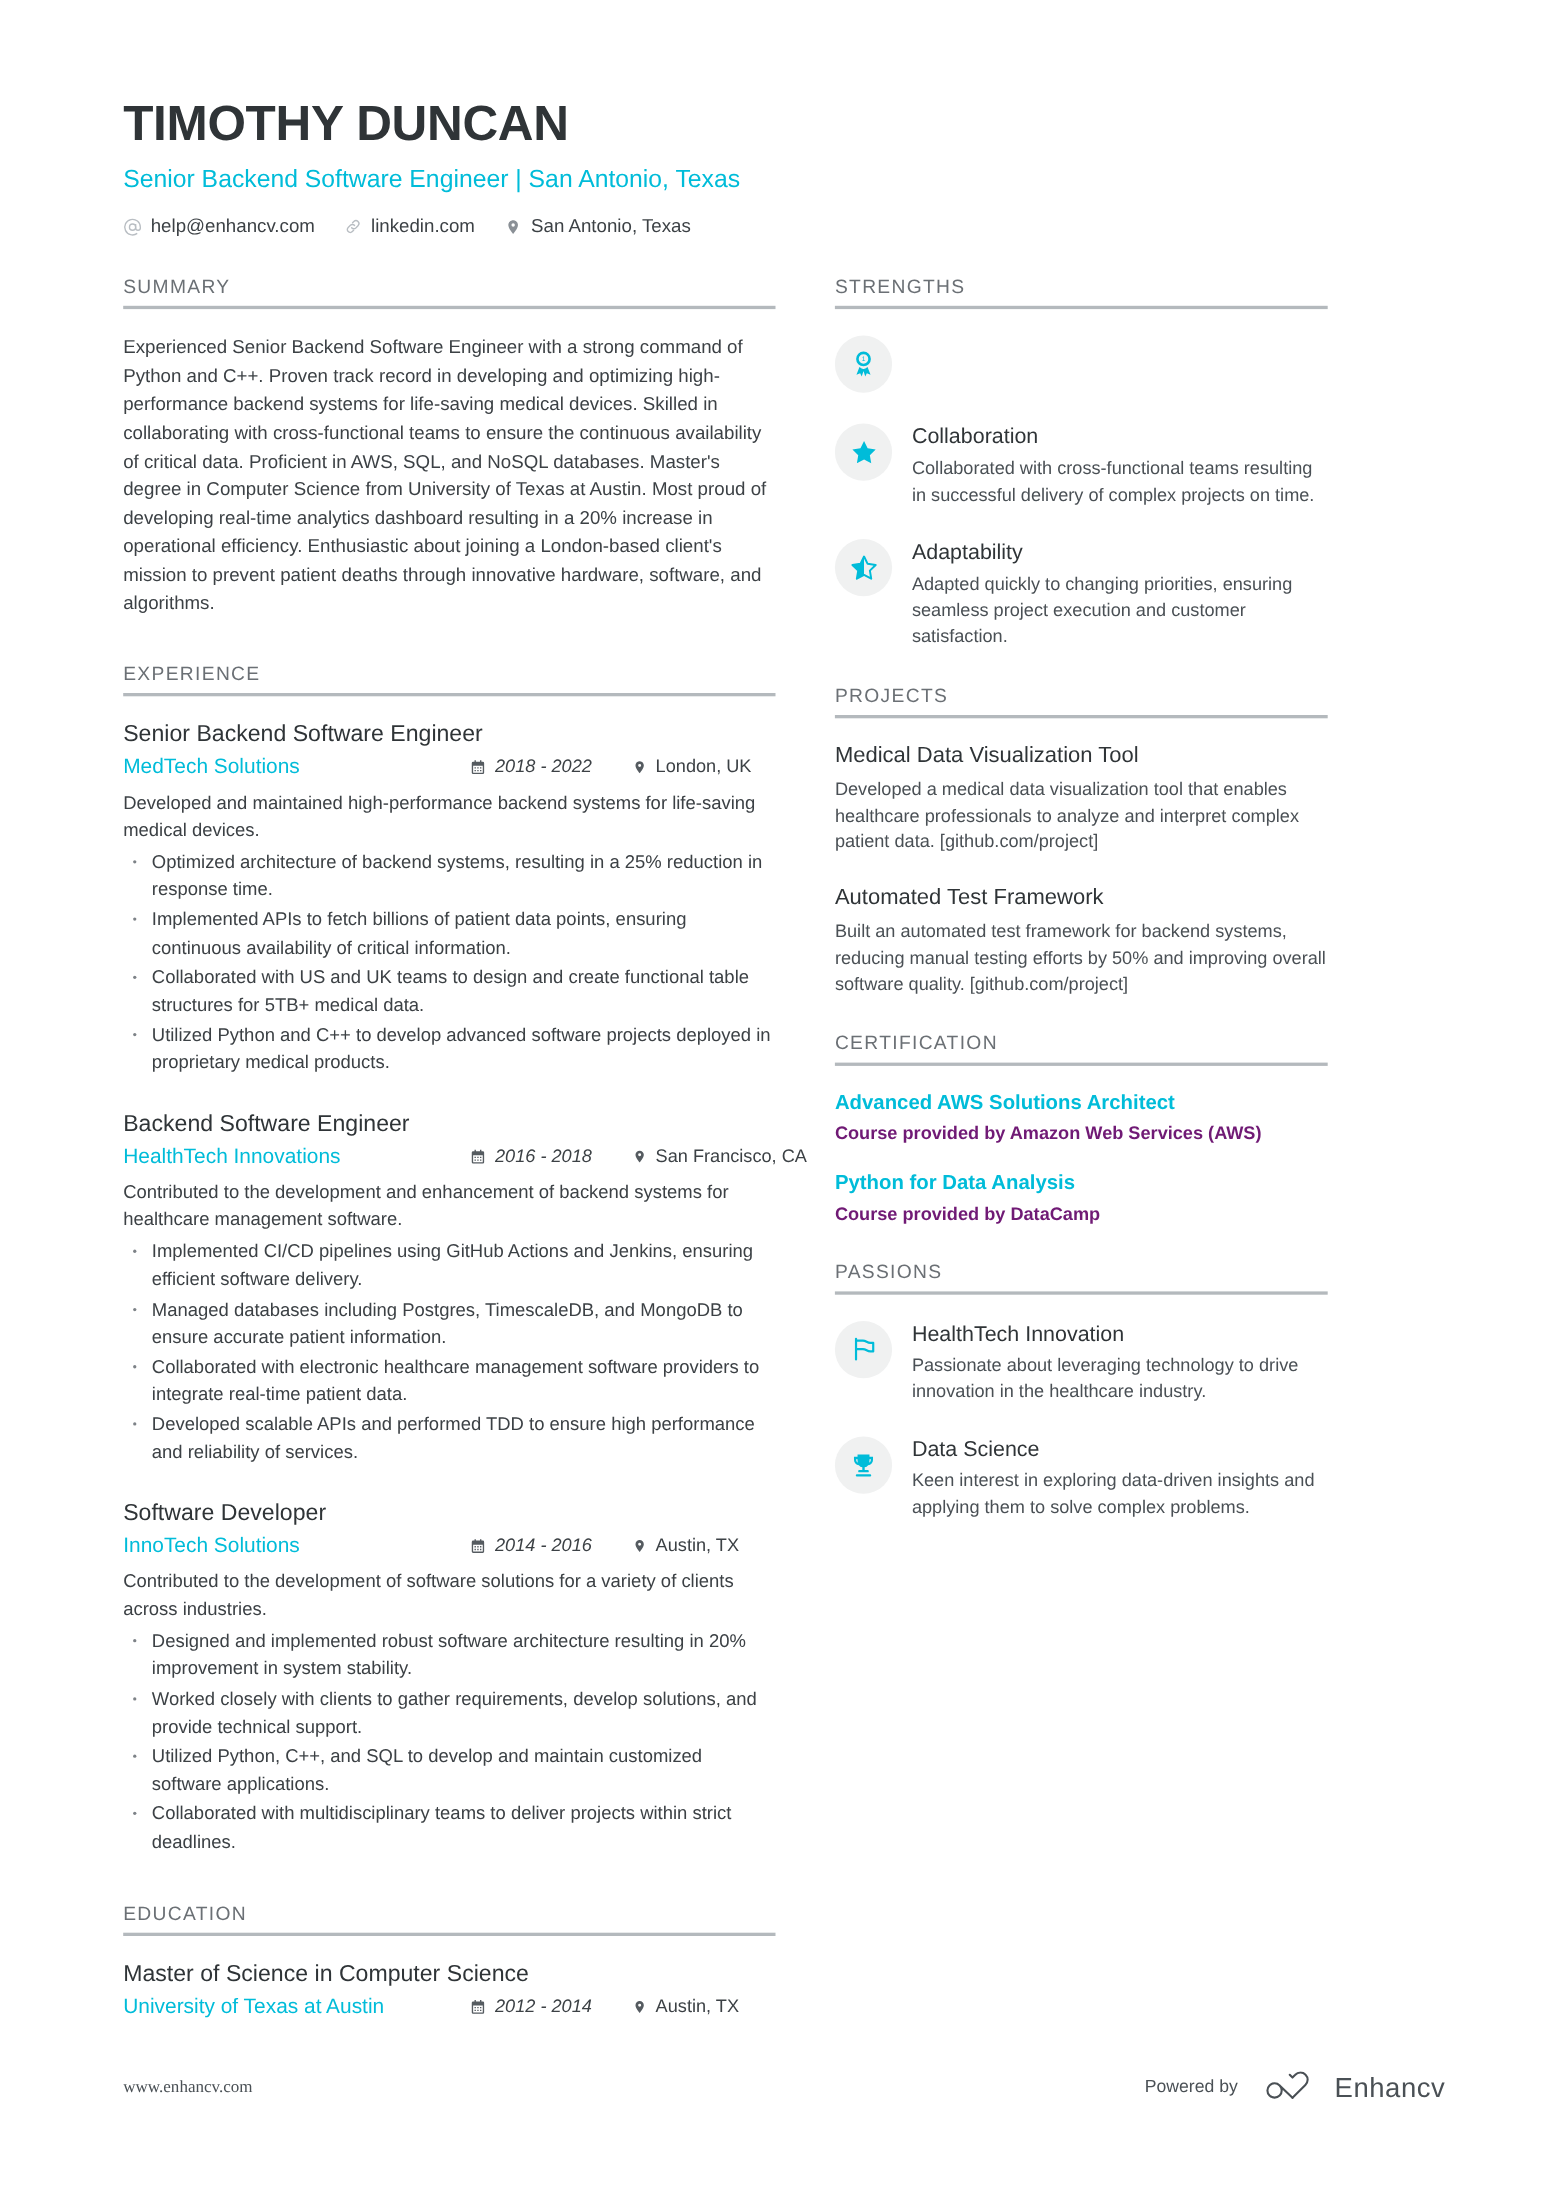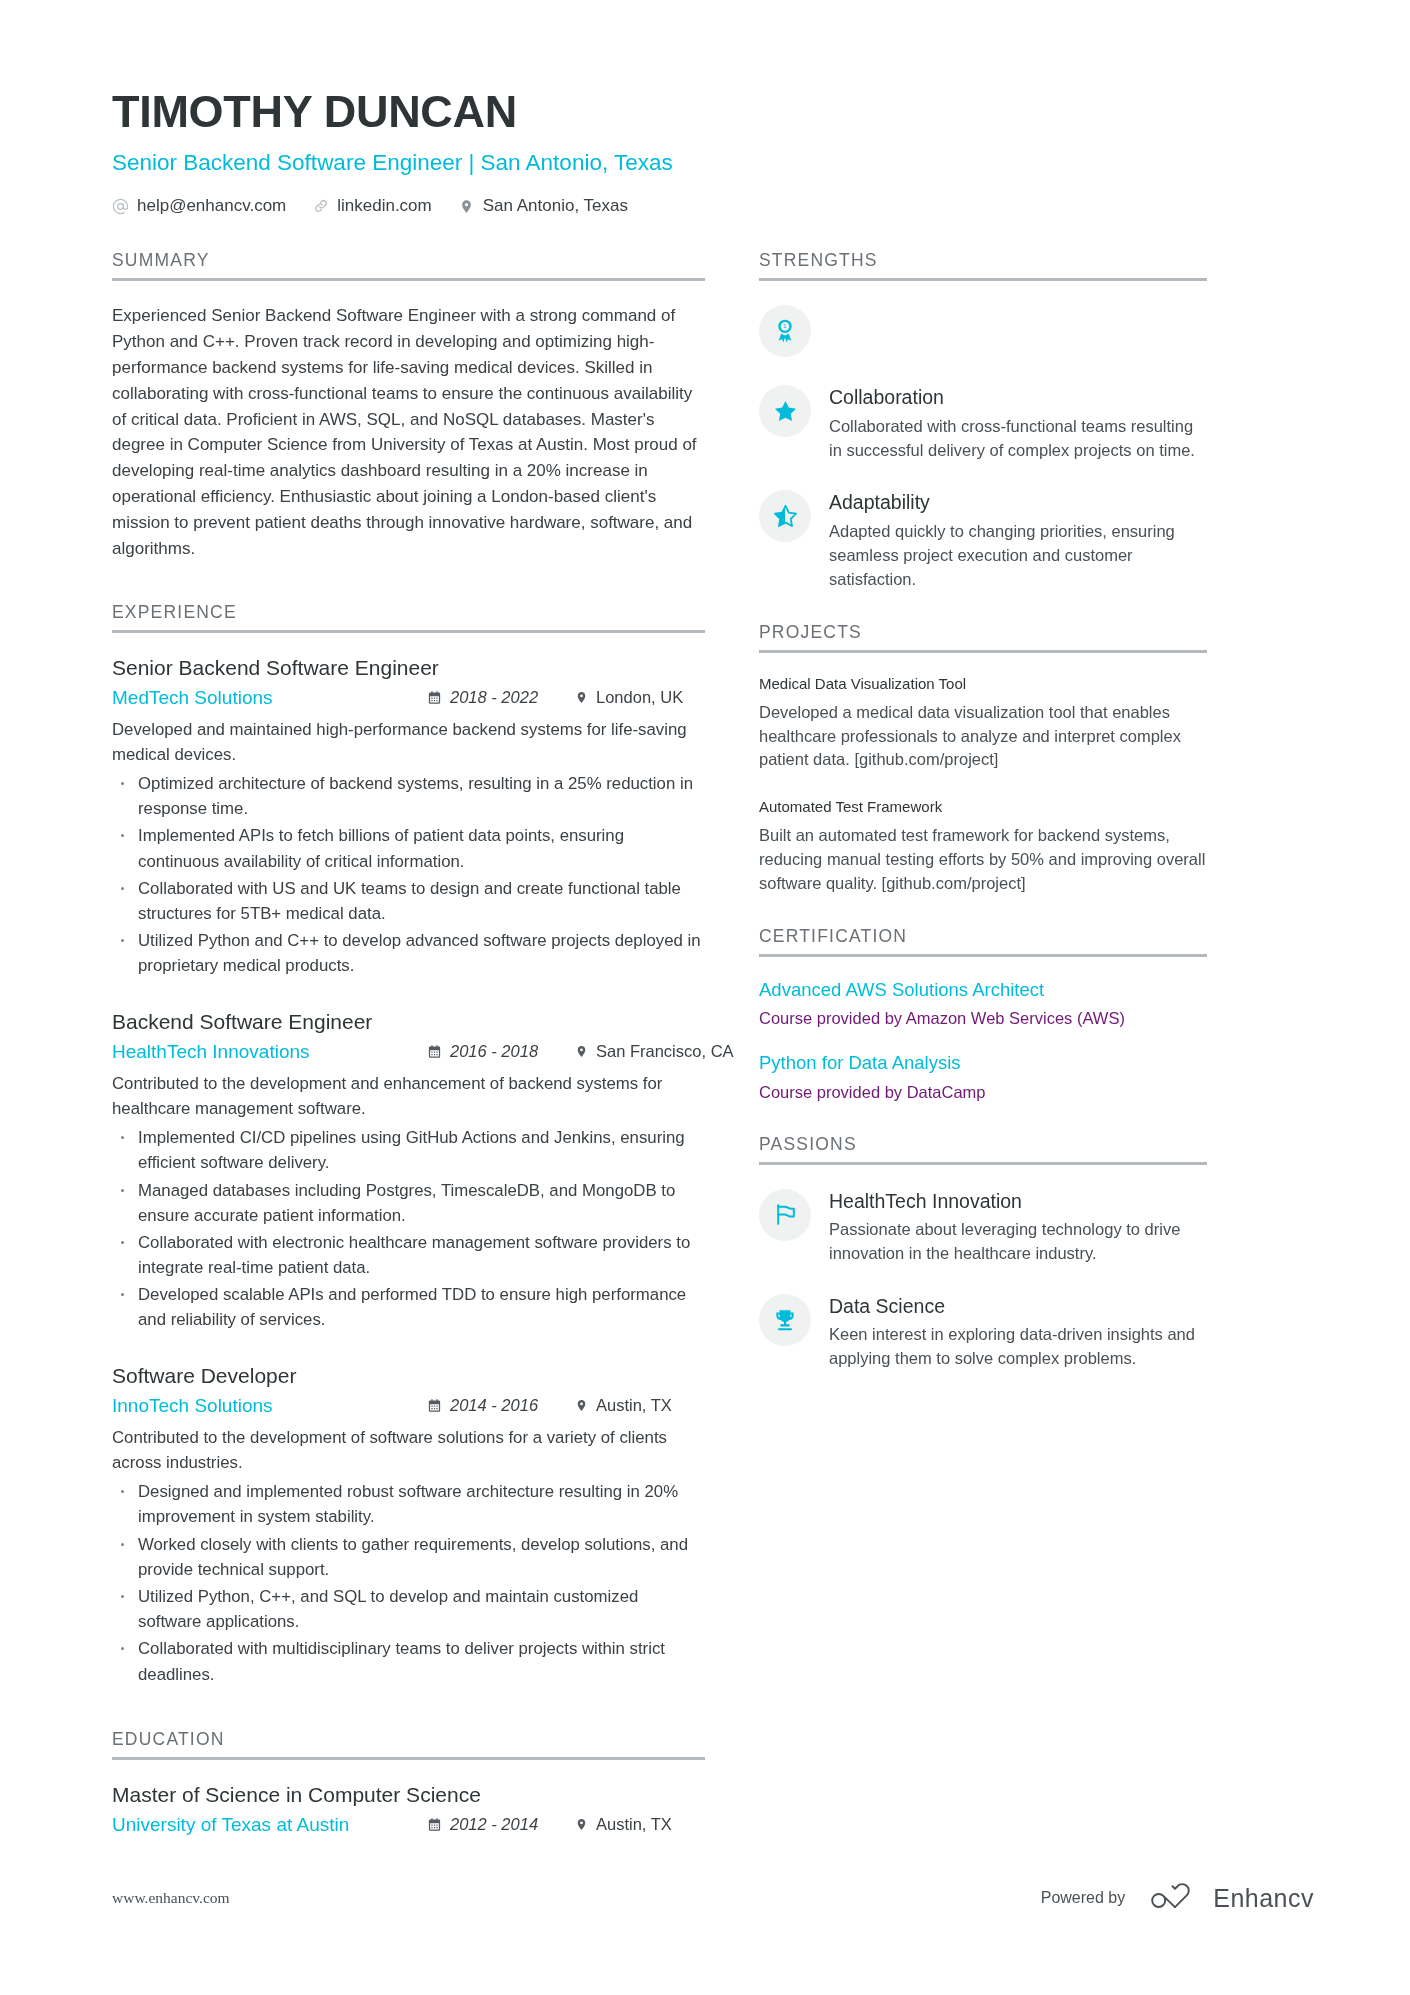--- a/index.html
+++ b/index.html
@@ -69,25 +69,25 @@
     background: #f0f1f1; display: flex; align-items: center; justify-content: center;
     color: #00bcd9; margin-top: 2px;
   }
   .icon-body { flex: 1 1 auto; padding-top: 3px; }
   .icon-heading { font-size: 19.5px; color: #2f3437; margin-bottom: 5px; line-height: 1.2; }
   .icon-desc { font-size: 16.5px; line-height: 1.45; color: #4a5055; }
 
   
   .proj { margin-bottom: 26px; }
   .proj:last-child { margin-bottom: 0; }
-  .proj-title { font-size: 15px; color: #2f3437; margin-bottom: 8px; line-height: 1.2; }
+  .proj-title { font-size: 20px; color: #2f3437; margin-bottom: 8px; line-height: 1.2; }
   .proj-desc { font-size: 16.5px; line-height: 1.45; color: #4a5055; }
 
   
-  .cert { margin-bottom: 22px; }
+  .cert { margin-bottom: 22px; font-weight: bold; }
   .cert:last-child { margin-bottom: 0; }
   .cert-name { font-size: 18.5px; color: #00bcd9; margin-bottom: 6px; line-height: 1.2; }
   .cert-sub { font-size: 16.5px; color: #701a75; line-height: 1.4; }
 
   .gap-lg { height: 40px; }
   .gap-md { height: 30px; }
 
   
   .footer {
     position: absolute; left: 112px; right: 96px; bottom: 82px;

